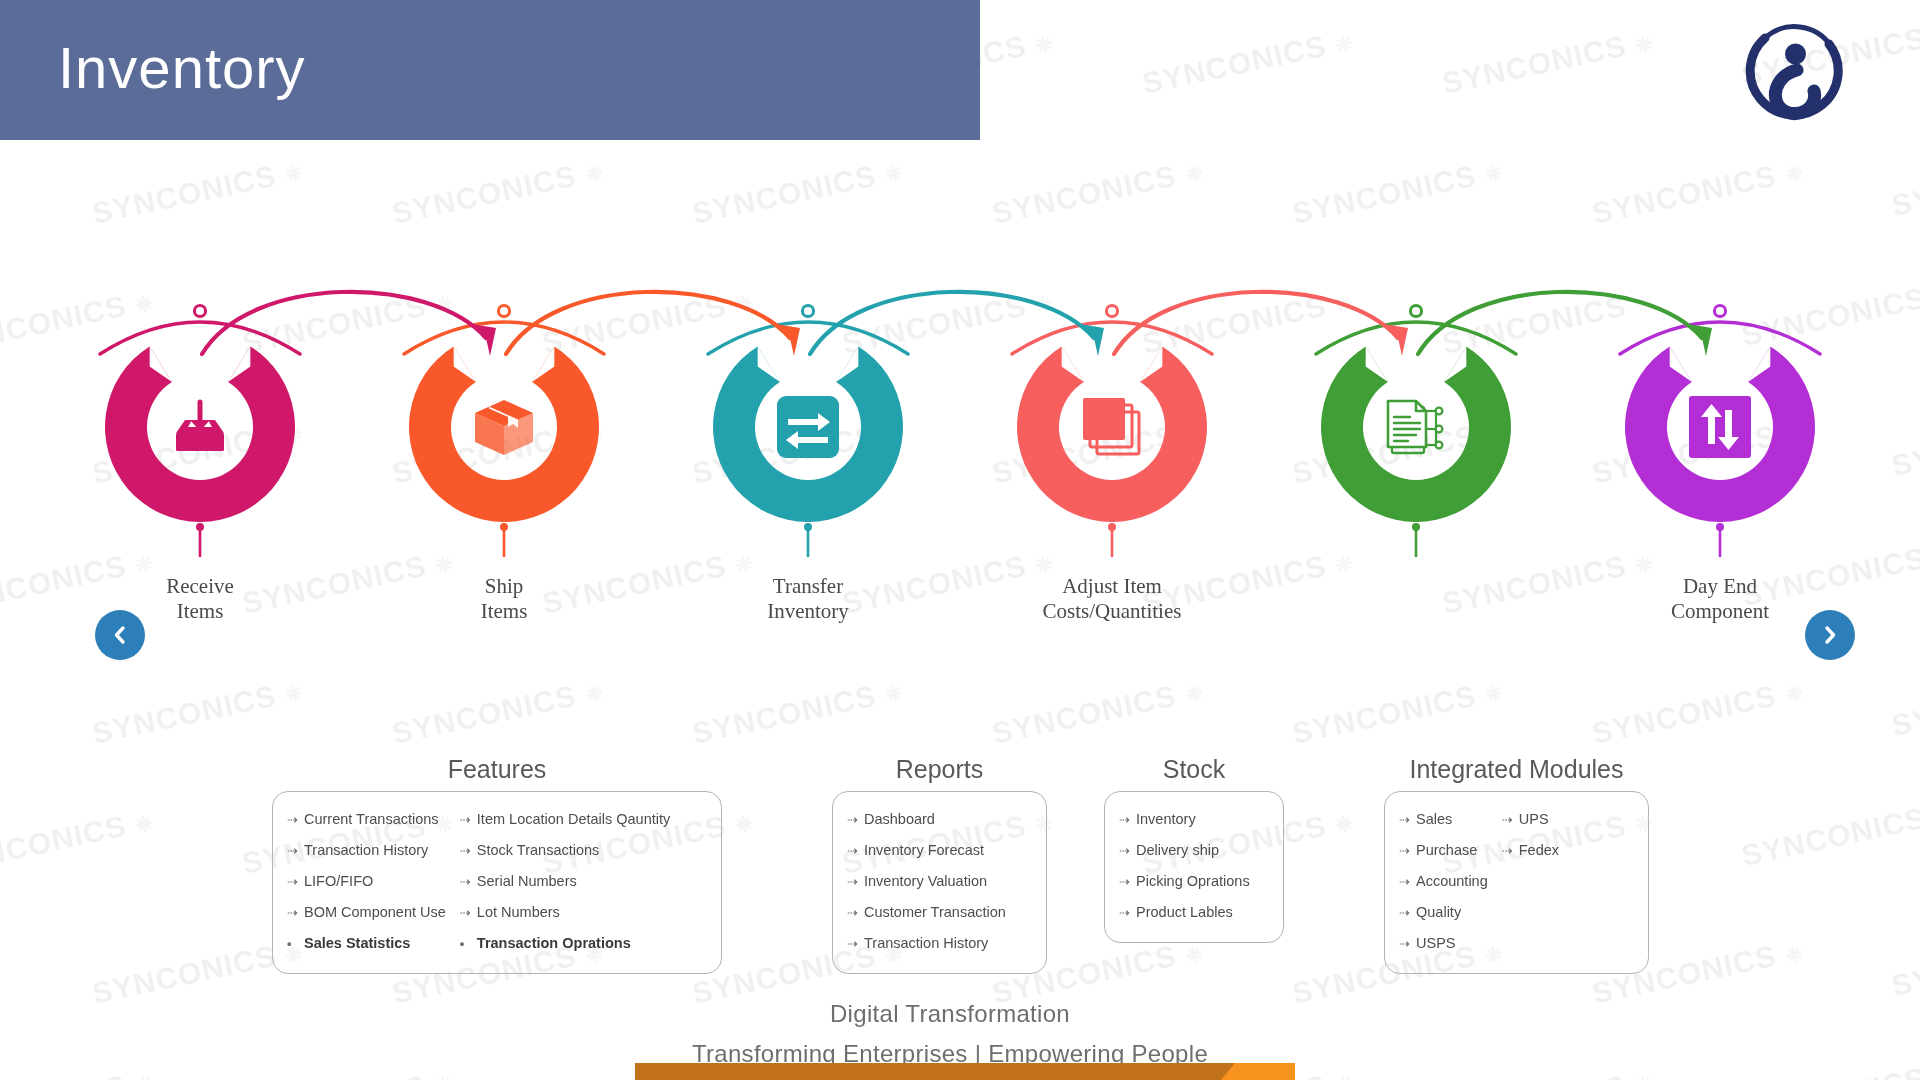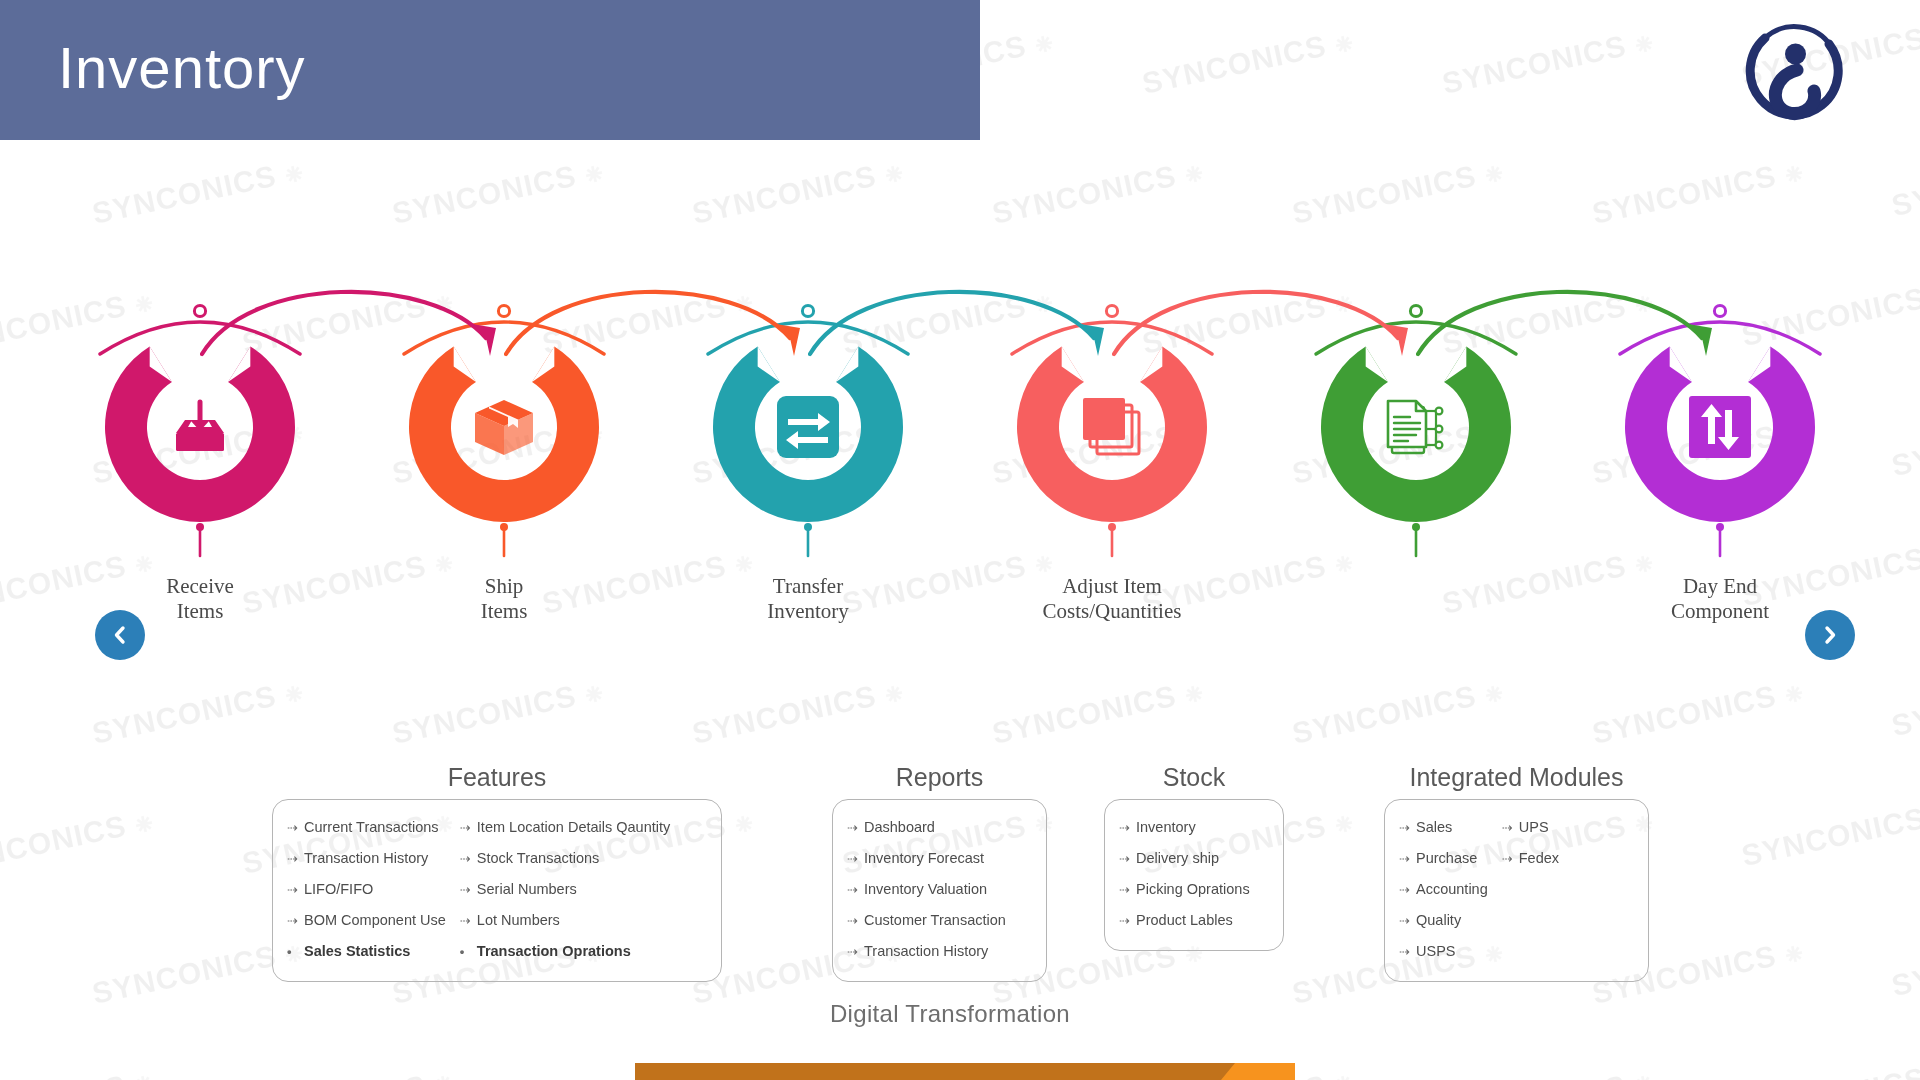--- a/index.html
+++ b/index.html
@@ -106,21 +106,21 @@
   }
   #nav-prev{left:95px;top:610px;}
   #nav-next{left:1805px;top:610px;}
 
   
   #info-boxes{
     position:absolute;left:0;top:755px;
     width:1920px;height:230px;
     z-index:2;
   }
-  .info-group{position:absolute;top:8px;padding-left:14px;}
+  .info-group{position:absolute;top:0;padding-left:14px;}
   .info-title{
     text-align:center;
     font-size:25px;
     color:#595959;
     font-weight:400;
     margin-bottom:7px;
     font-family:"Liberation Sans",sans-serif;
   }
   .info-box{
     border:1.4px solid #b5b5b5;
@@ -586,19 +586,20 @@
               <span>Fedex</span>
             </div>
           </div>
         </div>
       </div>
     </div>
   </div>
 
 <div id="footer">
   <div id="footer-line1">Digital Transformation</div>
+  <div id="footer-line2">Transforming Enterprises  |  Empowering People</div>
 </div>
 <div id="footer-bar">
   <svg width="660" height="17" viewBox="0 0 660 17">
     <rect x="0" y="0" width="660" height="17" fill="#f7931e"></rect>
     <polygon points="0,0 600,0 586,17 0,17" fill="#c1721b"></polygon>
   </svg>
 </div>
 
 </body></html>

